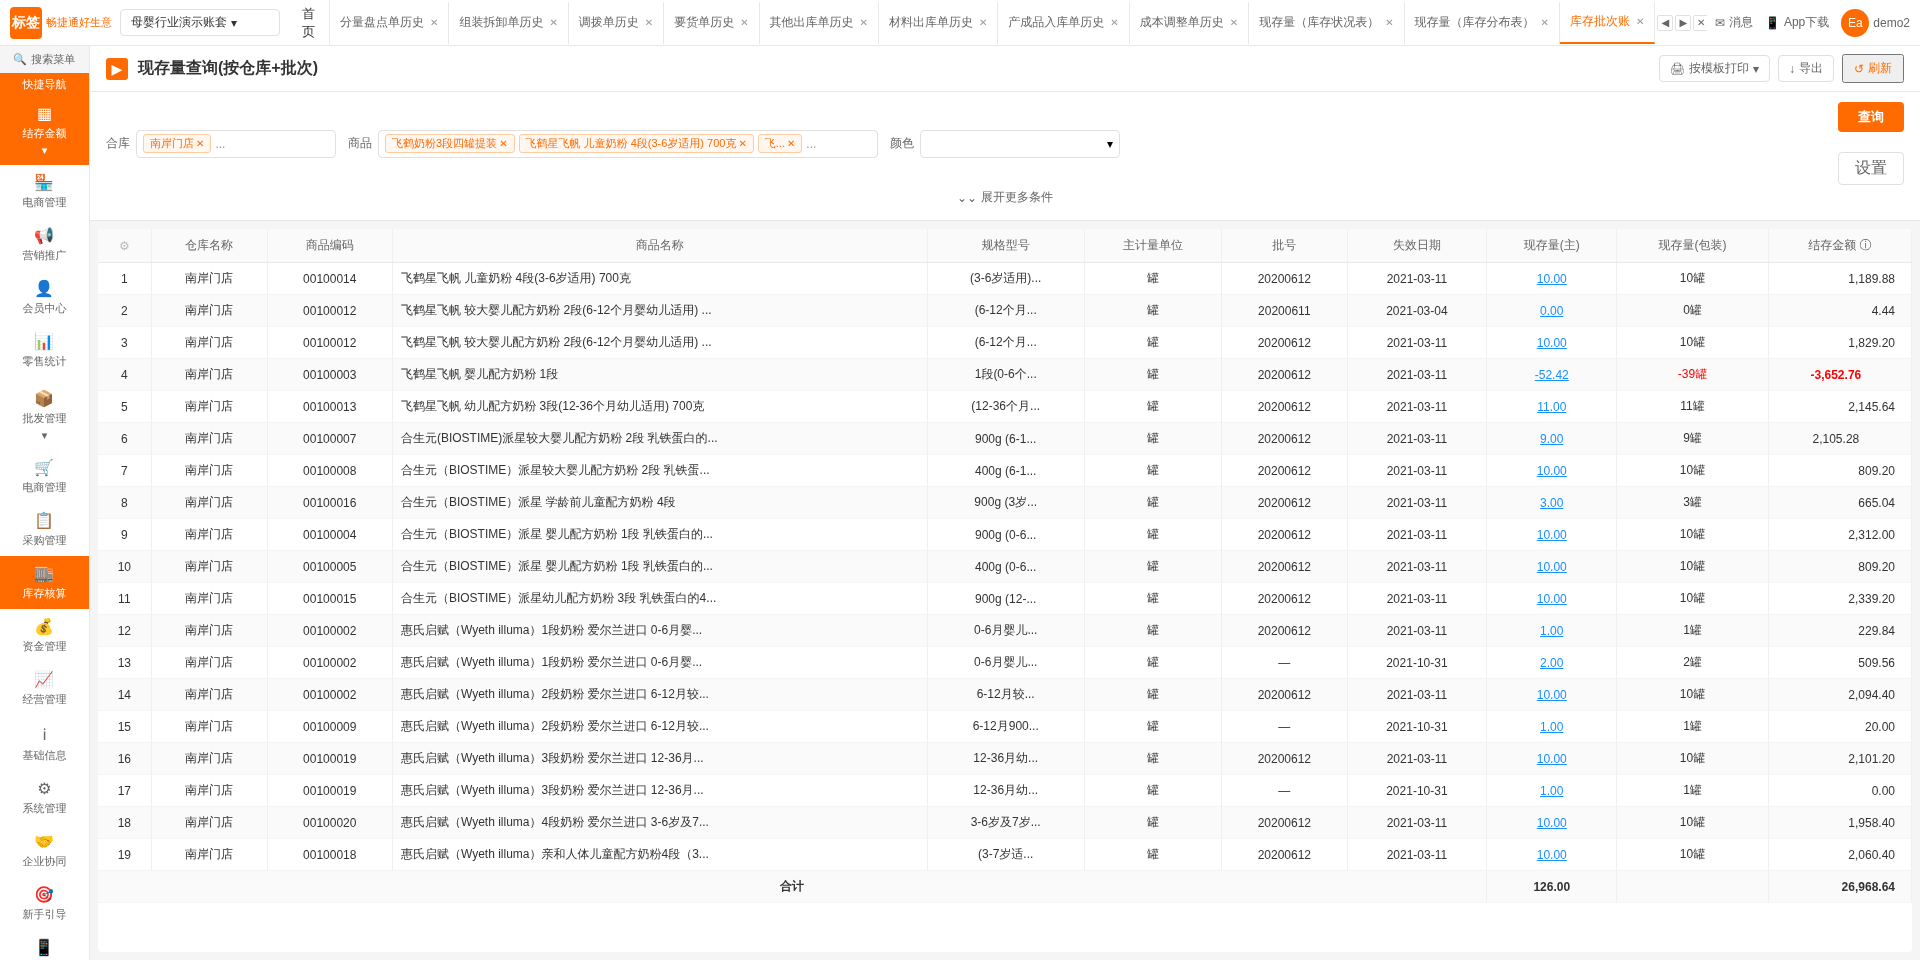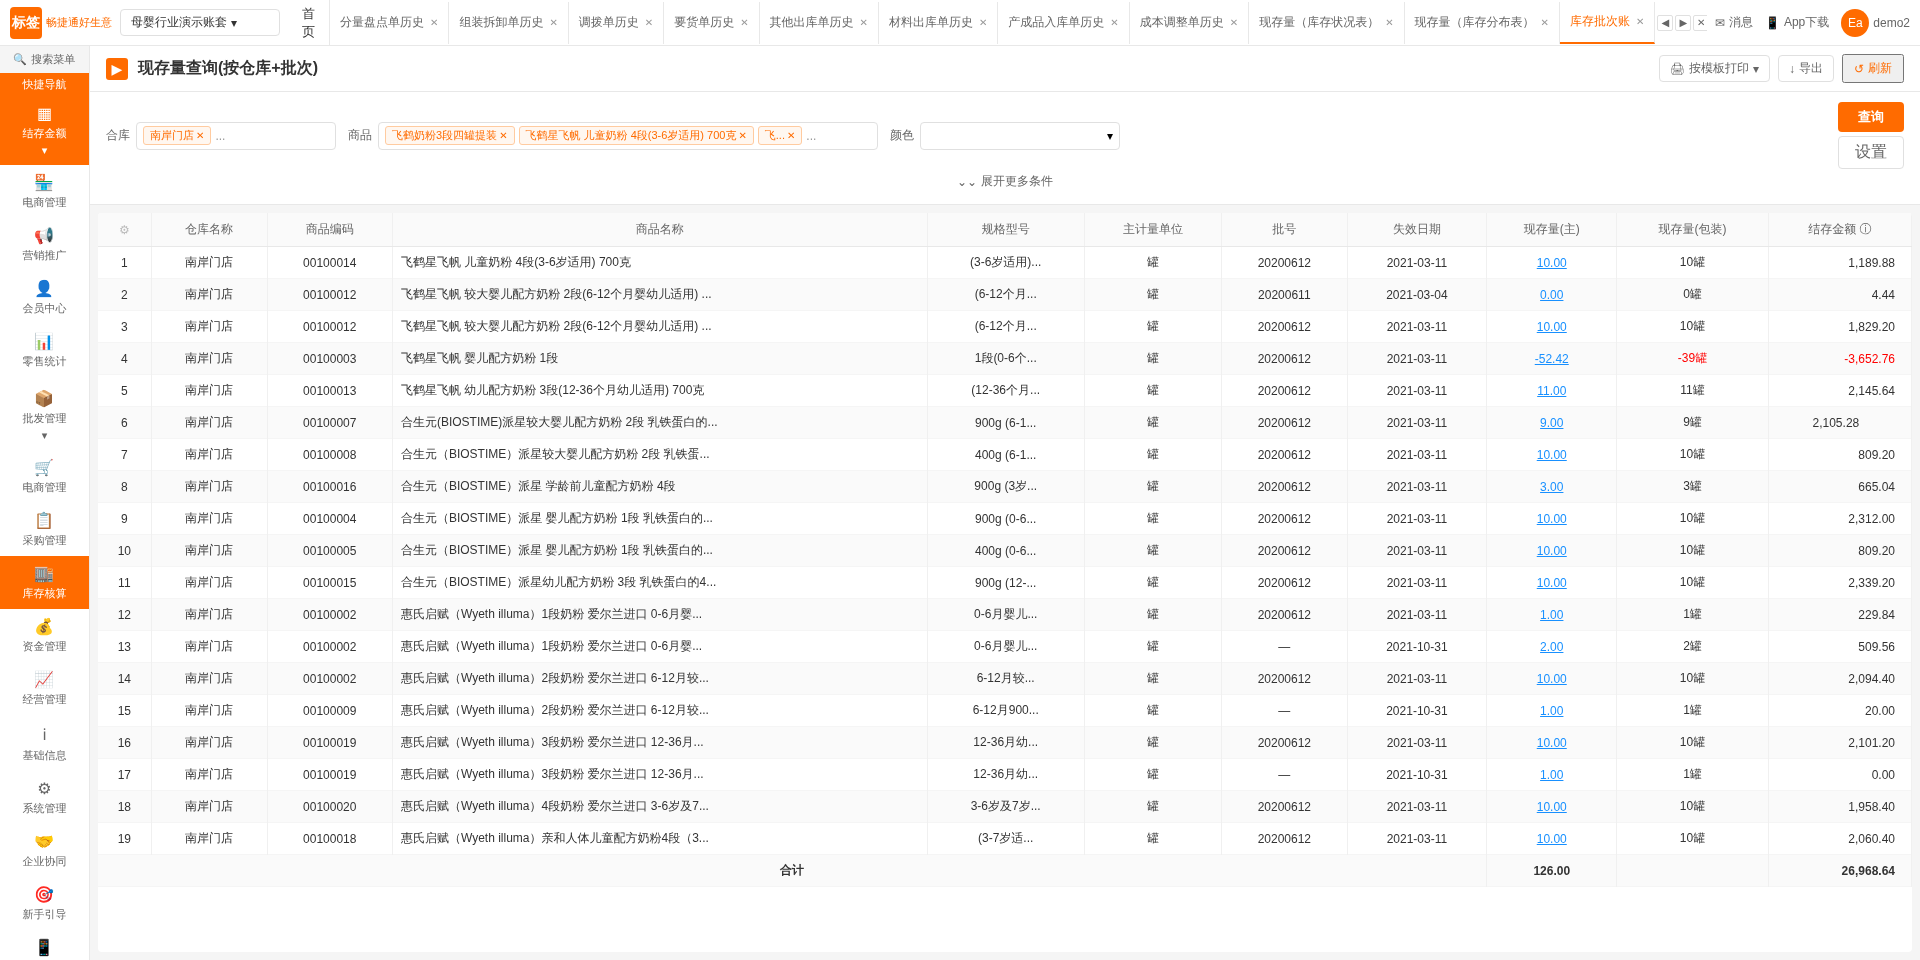--- a/index.html
+++ b/index.html
@@ -306,21 +306,21 @@
           </div>
         </div>
 
         <div class="filter-item">
           <span class="filter-label">颜色</span>
           <div class="filter-tag-group" style="min-width:200px;">
             <span style="margin-left:auto;">▾</span>
           </div>
         </div>
 
-        <div style="margin-left:auto;display:flex;flex-direction:column;gap:4px;">
+        <div style="margin-left:auto;display:flex;flex-direction:column;gap:20px;">
           <button class="btn-query">查询</button>
           <button class="btn-setting">设置</button>
         </div>
       </div>
 
       <div class="expand-more">
         <span>⌄⌄</span>
         <span>展开更多条件</span>
       </div>
     </div>
@@ -386,21 +386,21 @@
     <td>4</td>
     <td>南岸门店</td>
     <td>00100003</td>
     <td class="left" style="max-width:300px;overflow:hidden;text-overflow:ellipsis;">飞鹤星飞帆 婴儿配方奶粉 1段</td>
     <td>1段(0-6个...</td>
     <td>罐</td>
     <td>20200612</td>
     <td>2021-03-11</td>
     <td class="text-red text-link">-52.42</td>
     <td class="text-red">-39罐</td>
-    <td class="text-red" style="text-align:right;padding-right:16px;">-3,652.76</td>
+    <td class="text-red" style="padding-right:16px;font-weight:bold;">-3,652.76</td>
   </tr>
             <tr style="background: rgb(255, 255, 255);">
     <td>5</td>
     <td>南岸门店</td>
     <td>00100013</td>
     <td class="left" style="max-width:300px;overflow:hidden;text-overflow:ellipsis;">飞鹤星飞帆 幼儿配方奶粉 3段(12-36个月幼儿适用) 700克</td>
     <td>(12-36个月...</td>
     <td>罐</td>
     <td>20200612</td>
     <td>2021-03-11</td>

